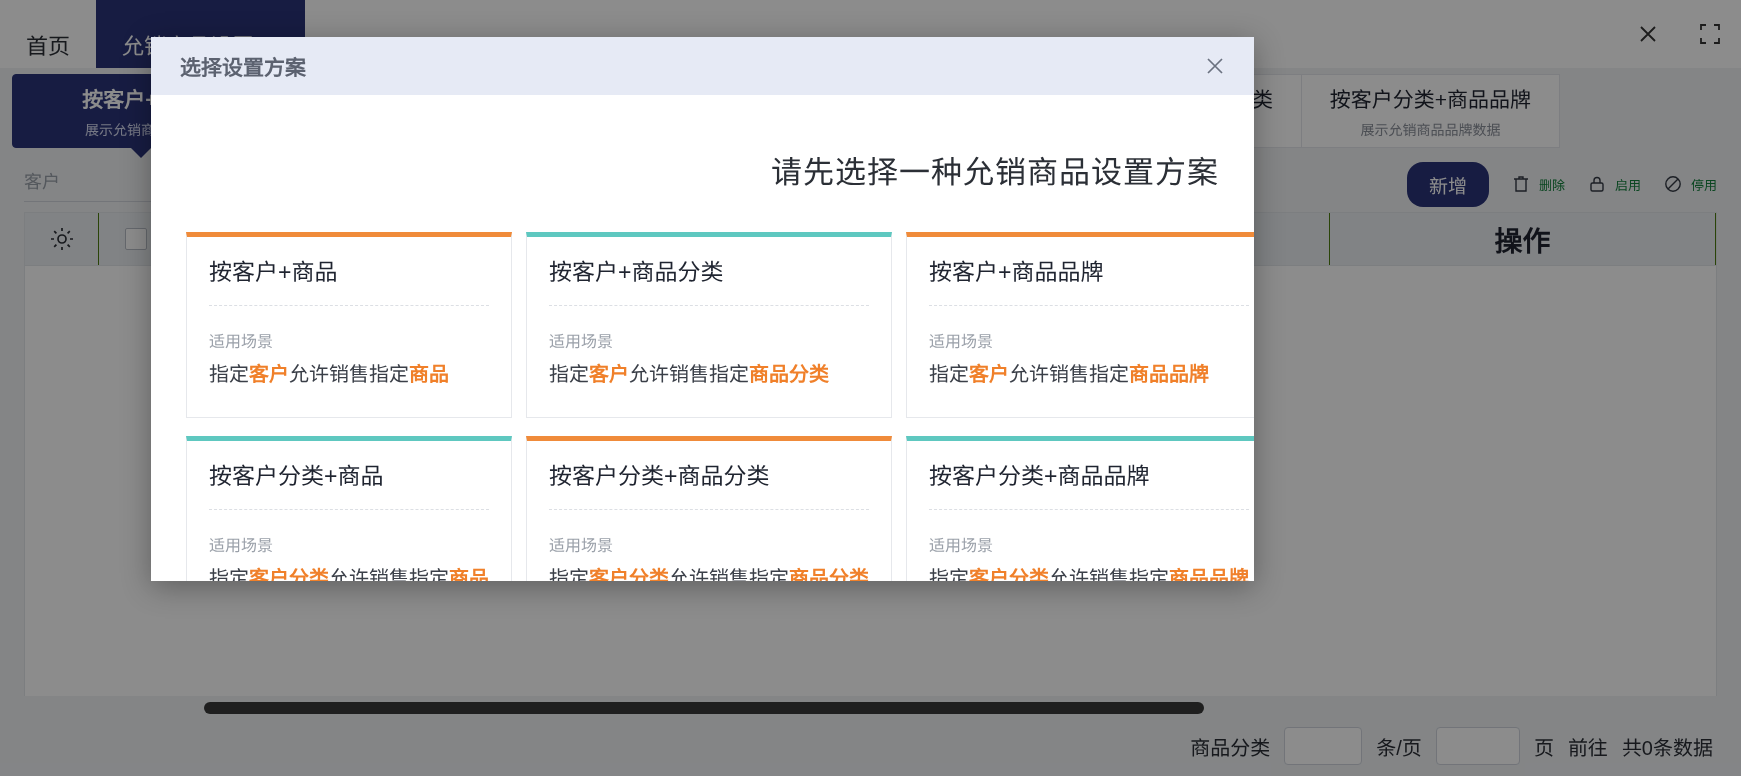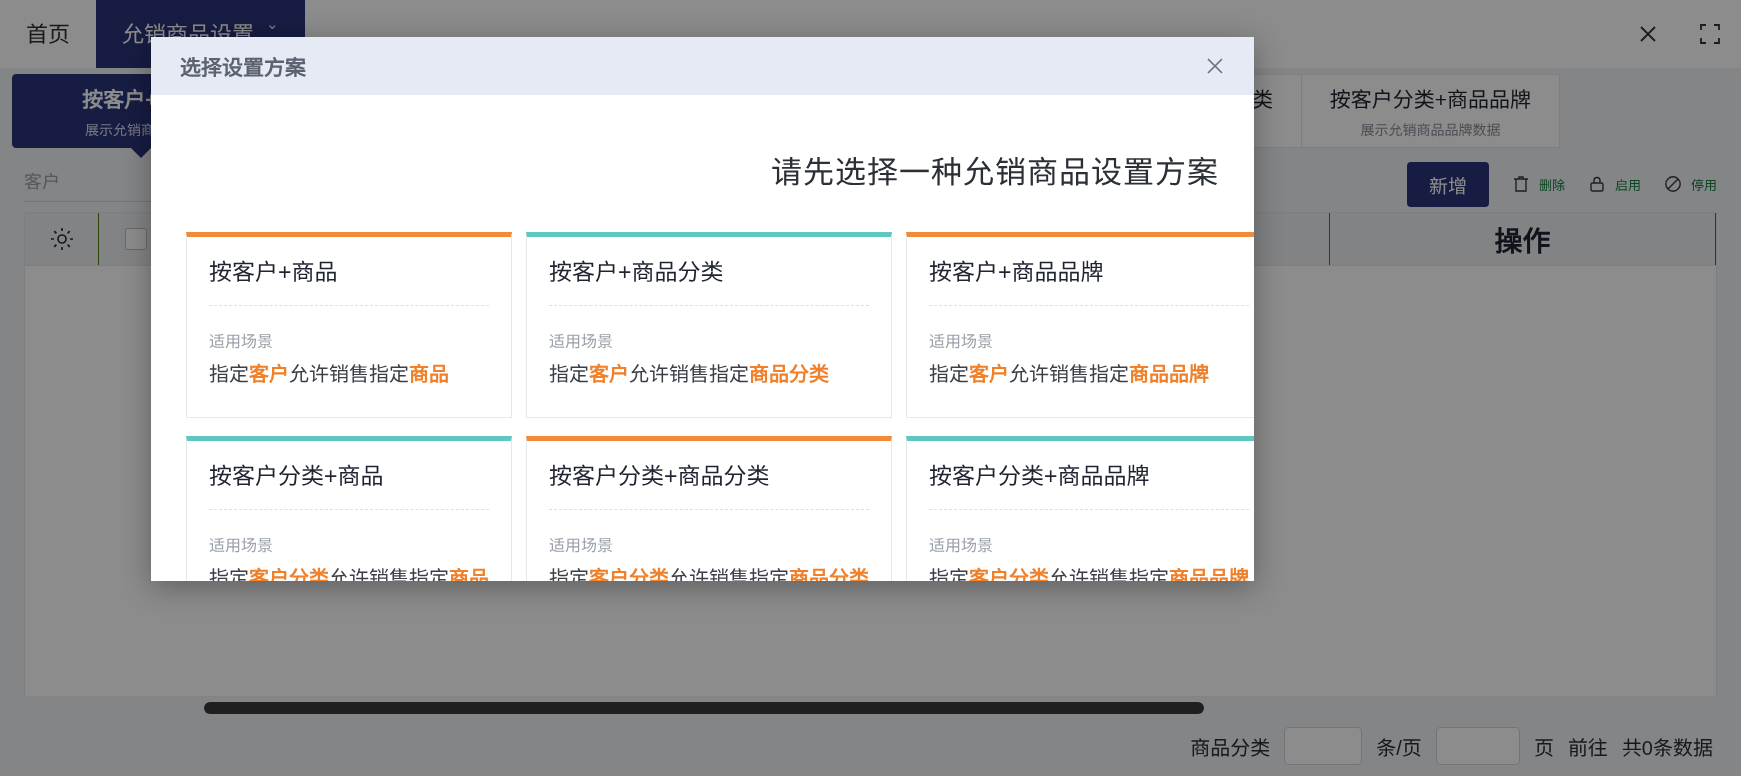--- a/index.html
+++ b/index.html
@@ -32,22 +32,22 @@
   .tabbar {
     height: 68px;
     background: #ffffff;
     display: flex;
     align-items: stretch;
     position: relative;
     flex: 0 0 auto;
   }
   .tab {
     display: flex;
-    align-items: flex-start;
-    padding: 16px 26px;
+    align-items: flex-end;
+    padding: 8px 26px;
     font-size: 22px;
     color: #2b2f36;
     cursor: pointer;
     white-space: nowrap;
   }
   .tab.active {
     background: #2b3479;
     color: #ffffff;
   }
   .tab .chev {
@@ -147,21 +147,21 @@
     margin-left: auto;
     display: flex;
     align-items: center;
     gap: 22px;
   }
   .tb-primary {
     background: #2b3479;
     color: #fff;
     font-size: 19px;
     padding: 9px 22px;
-    border-radius: 4px;
+    border-radius: 16px;
     cursor: pointer;
     white-space: nowrap;
   }
   .tb-action {
     display: flex;
     align-items: center;
     gap: 8px;
     font-size: 13px;
     color: #15803d;
     cursor: pointer;

